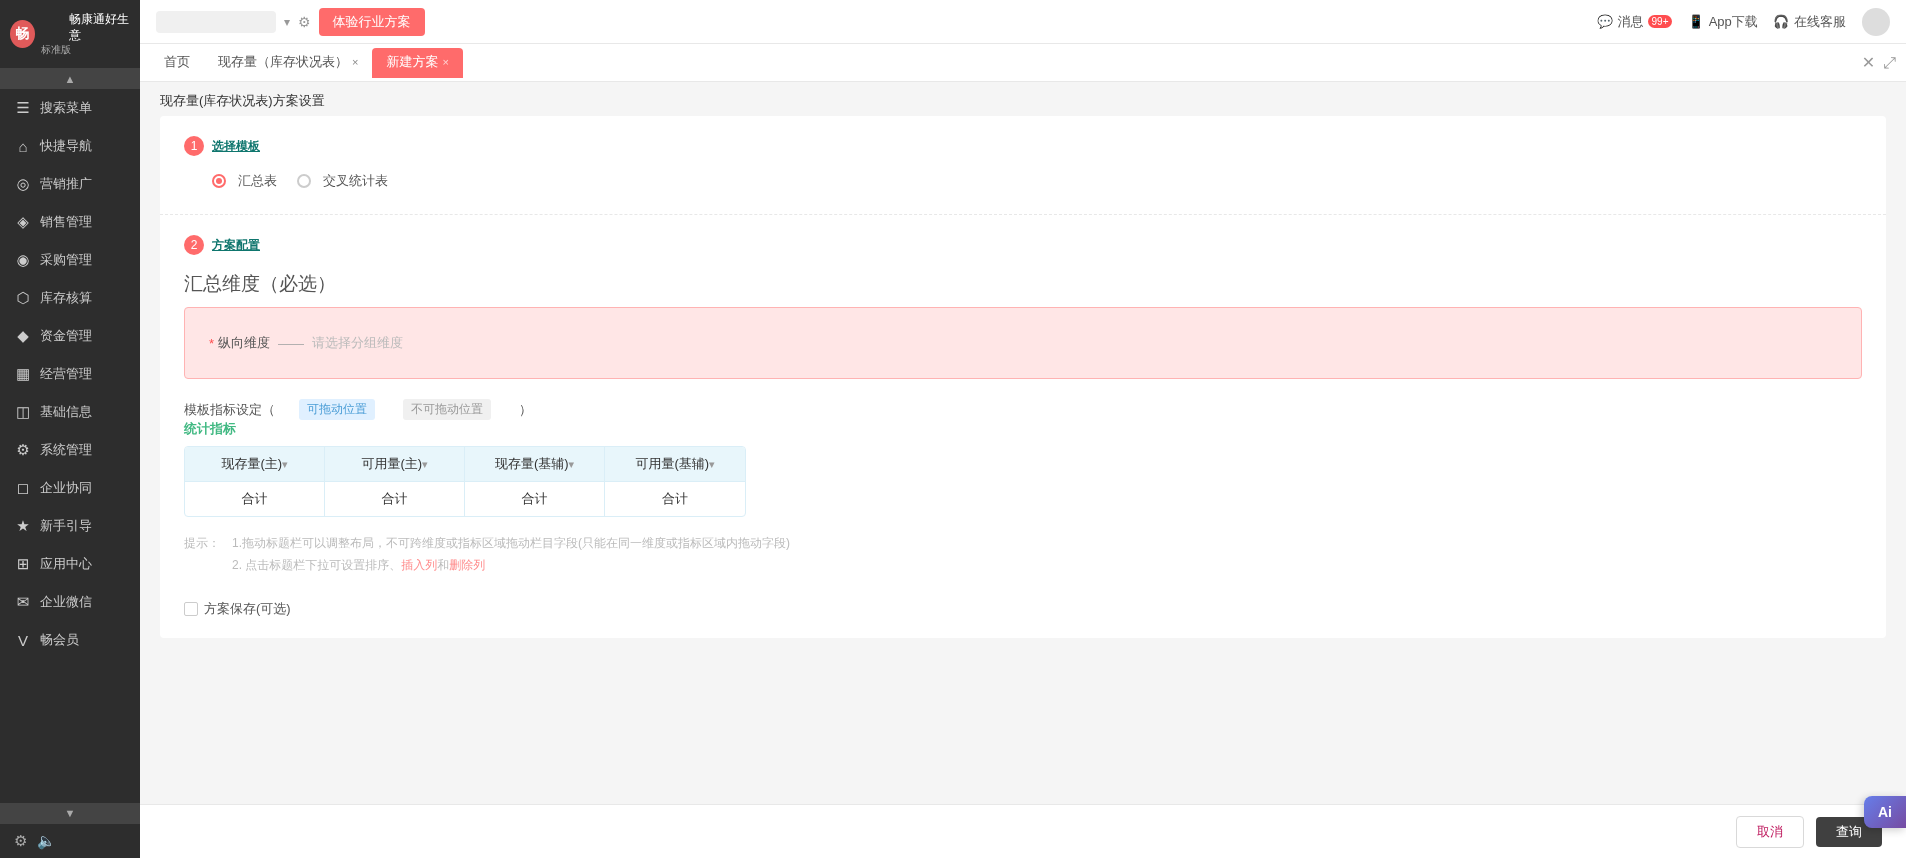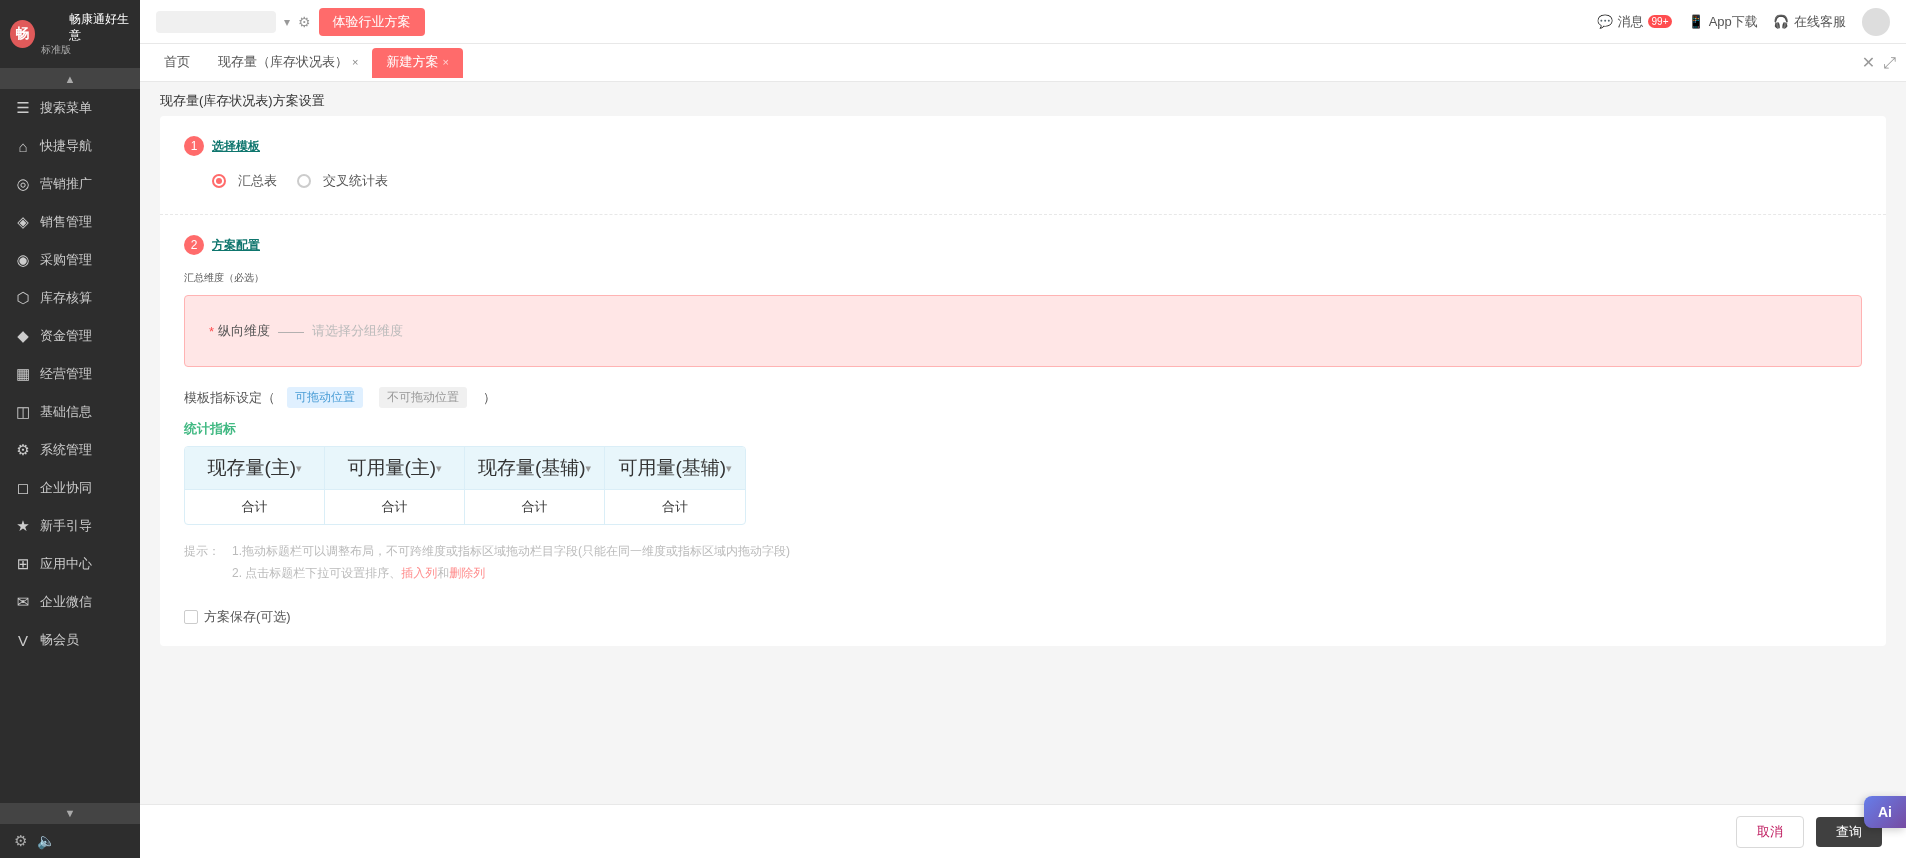--- a/index.html
+++ b/index.html
@@ -162,41 +162,41 @@
       width: 14px; height: 14px; border-radius: 50%; border: 2px solid #ccc;
       display: flex; align-items: center; justify-content: center;
     }
     .radio-circle.checked { border-color: #ff6b6b; }
     .radio-circle.checked::after {
       content: ''; width: 6px; height: 6px; border-radius: 50%; background: #ff6b6b;
     }
 
     
     .section2 { }
-    .section2-label { font-size: 10px; color: #555; margin-bottom: 10px; font-family: Liberation Mono, monospace; }
+    .section2-label { font-size: 19px; color: #555; margin-bottom: 10px; font-family: Liberation Mono, monospace; }
     .dimension-box {
       background: #ffe6e6;
       border: 1px solid #ffb3b3;
       border-radius: 4px;
       padding: 20px 24px;
       min-height: 72px;
       display: flex; align-items: center;
     }
     .dimension-required { color: #ff4d4f; margin-right: 4px; }
     .dimension-dash { color: #aaa; margin: 0 8px; }
     .dimension-placeholder { color: #bbb; font-size: 13px; }
     .dimension-label { color: #555; font-size: 13px; }
 
     
     .metrics-setting {
       margin-top: 20px;
     }
     .metrics-setting-header {
-      font-size: 13px; color: #555; margin-bottom: 12px;
-      display: flex; align-items: center; gap: 12px;
+      font-size: 13px; color: #555; 
+      display: flex; align-items: center; gap: 24px;
     }
     .draggable-tag {
       display: inline-block; background: #e0f0ff; color: #4a9dd6;
       border-radius: 3px; padding: 2px 8px; font-size: 12px; margin-right: 4px;
     }
     .non-draggable-tag {
       display: inline-block; background: #f0f0f0; color: #999;
       border-radius: 3px; padding: 2px 8px; font-size: 12px; margin-right: 4px;
     }
 
@@ -218,21 +218,21 @@
       display: flex; border-top: 1px solid #daeef7;
     }
     .stats-col {
       width: 140px; padding: 8px 12px;
       display: flex; align-items: center; justify-content: center;
       border-right: 1px solid #daeef7;
       font-size: 13px; color: #333;
     }
     .stats-col:last-child { border-right: none; }
     .stats-col-header {
-      color: #333; font-size: 19px; font-weight: 500;
+      color: #333; font-size: 13px; font-weight: 500;
       display: flex; align-items: center; gap: 4px;
     }
     .col-dropdown { cursor: pointer; color: #999; font-size: 11px; }
 
     
     .tips-section { margin-top: 16px; }
     .tips-section .tip { font-size: 12px; color: #bbb; line-height: 1.8; }
     .tips-section .tip .highlight { color: #ff8c8c; }
 
     

